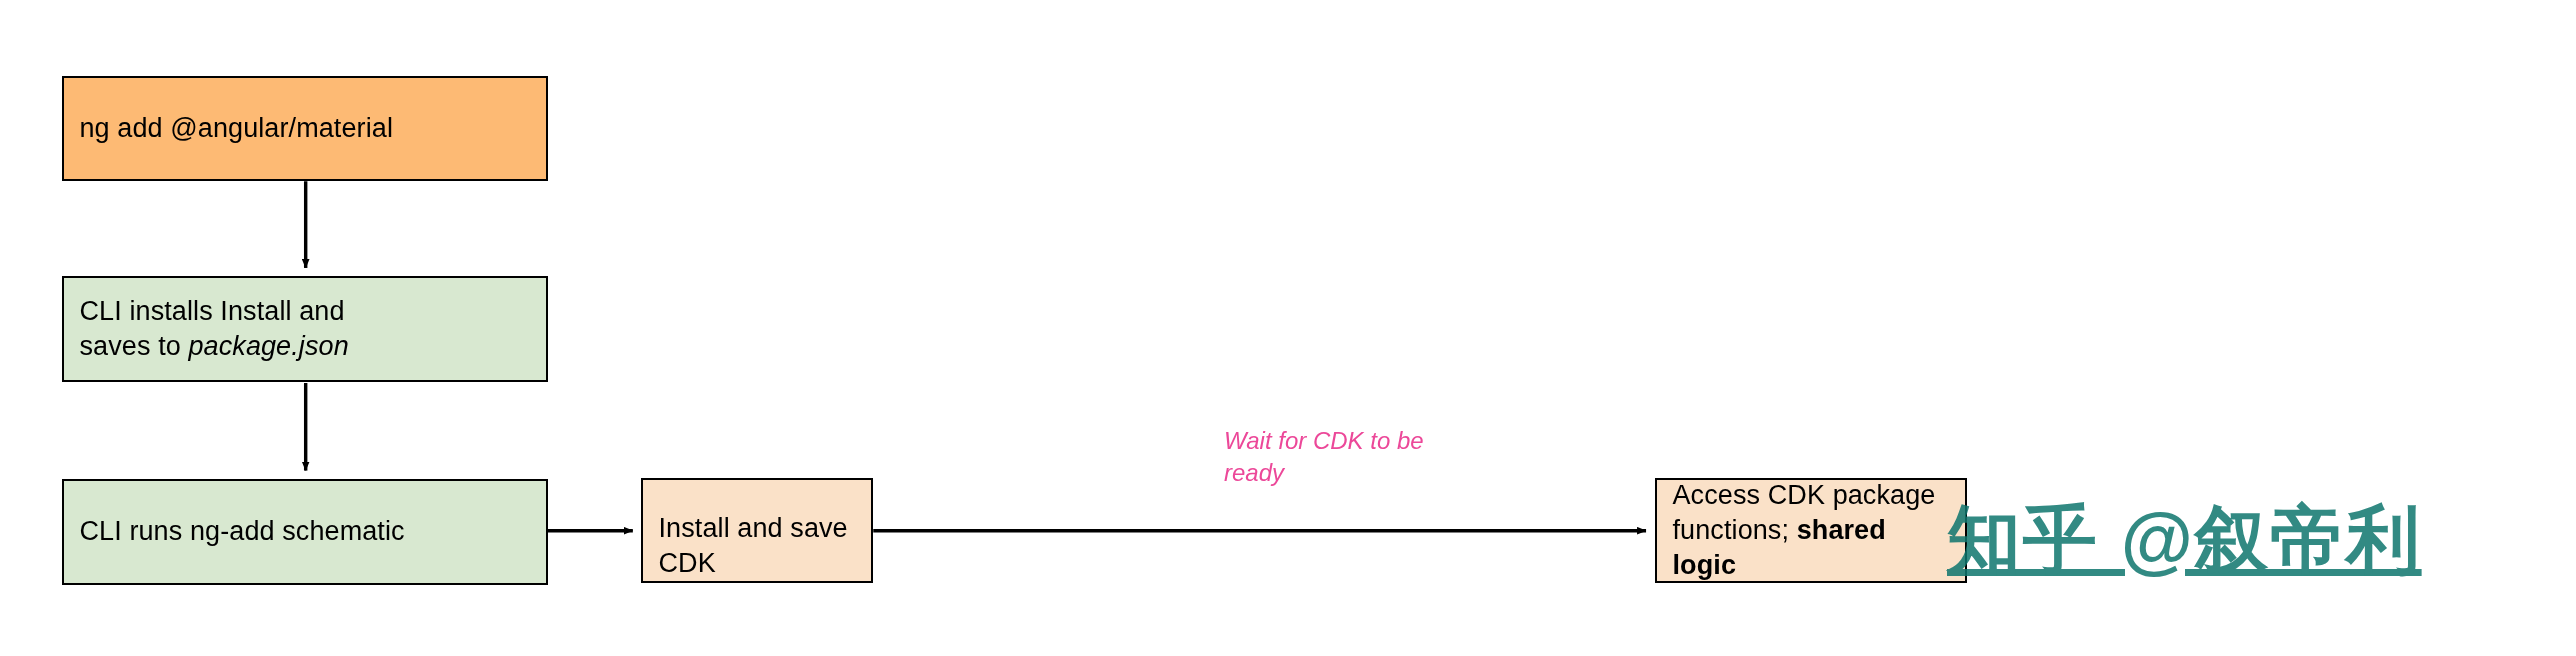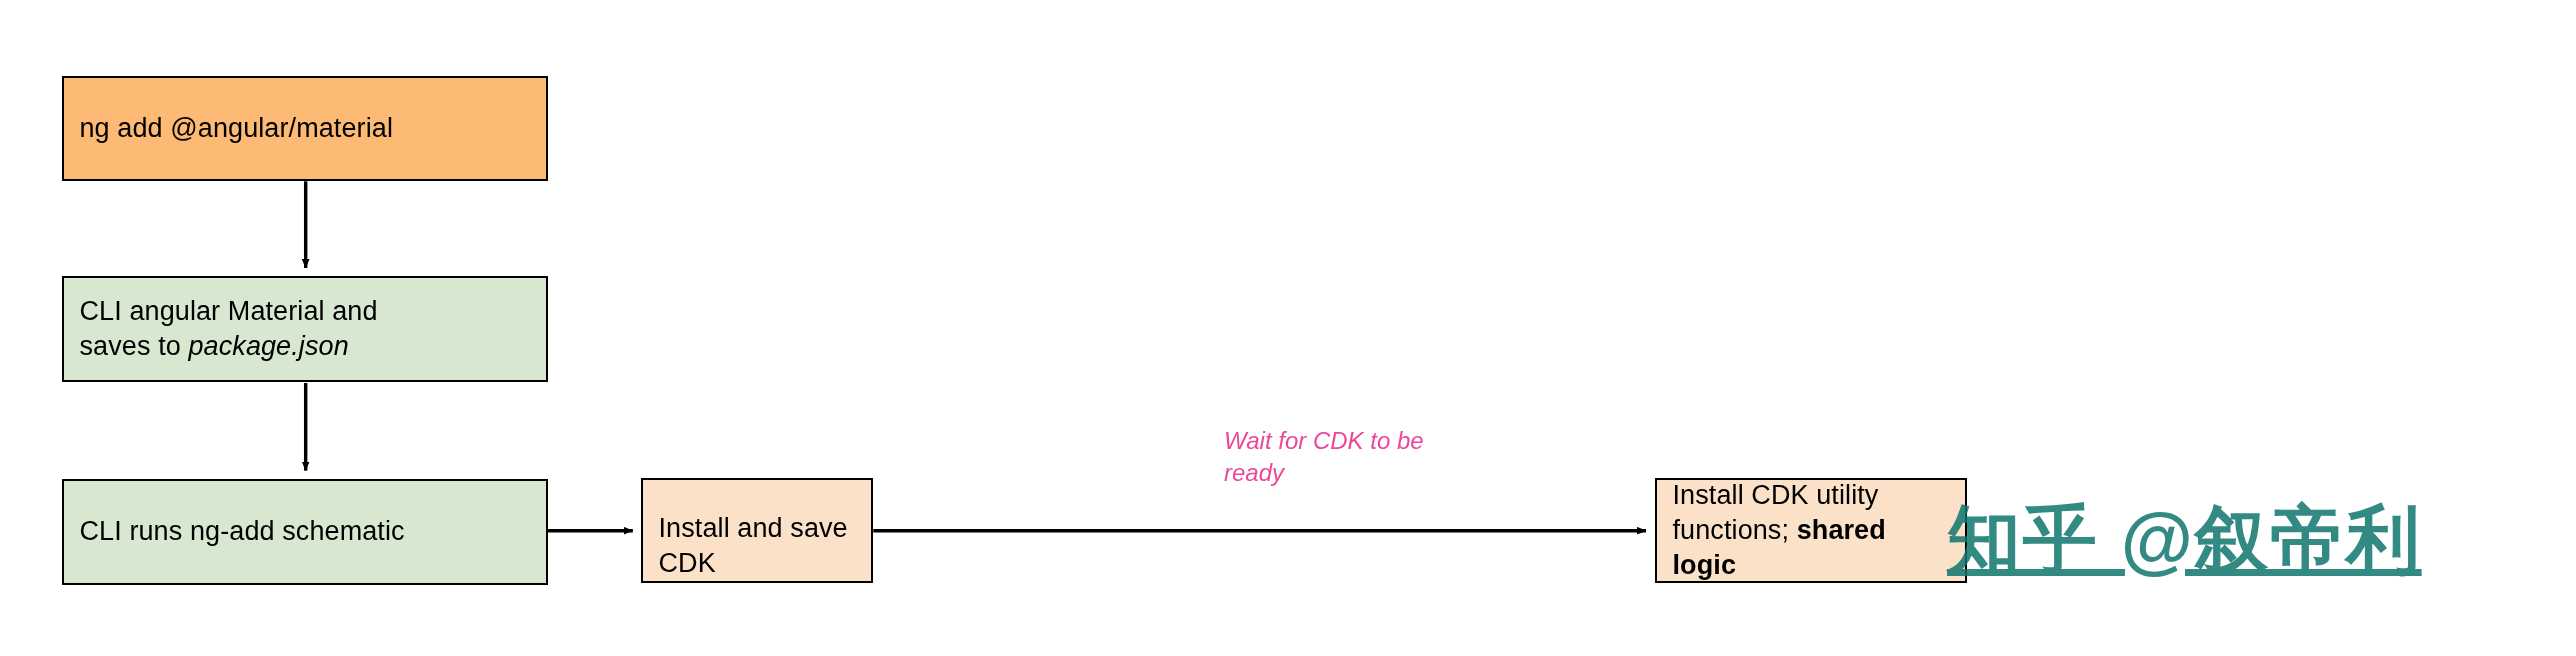--- a/index.html
+++ b/index.html
@@ -111,33 +111,33 @@
     <g>
       <line x1="1017" y1="618" x2="1917" y2="618" stroke="#000000" stroke-width="4" marker-end="url(#arrowhead)"></line>
     </g>
   </svg>
 
   <div class="node blue" id="node-ng-add">
     <span class="nodetext">ng add @angular/material</span>
   </div>
 
   <div class="node green" id="node-cli-installs">
-    <span class="nodetext"><span>CLI angular Material and</span><br><span>saves to </span><span class="em">package.json</span></span>
+    <span class="nodetext"><span>CLI installs Install and</span><br><span>saves to </span><span class="em">package.json</span></span>
   </div>
 
   <div class="node green" id="node-cli-runs">
     <span class="nodetext">CLI runs ng-add schematic</span>
   </div>
 
   <div class="node orange" id="node-install-cdk">
     <span class="nodetext">Install and save CDK</span>
   </div>
 
   <div class="node orange" id="node-access-cdk">
-    <span class="nodetext"><span>Install CDK utility</span><br><span>functions; </span><span class="strong">shared logic</span></span>
+    <span class="nodetext"><span>Access CDK package</span><br><span>functions; </span><span class="strong">shared logic</span></span>
   </div>
 
   <div class="edge-label" id="label-wait"><span>Wait for CDK to be</span><br><span>ready</span></div>
 
   <div id="watermark">知乎 @叙帝利</div>
 
 </div>
 
 
 </body></html>

